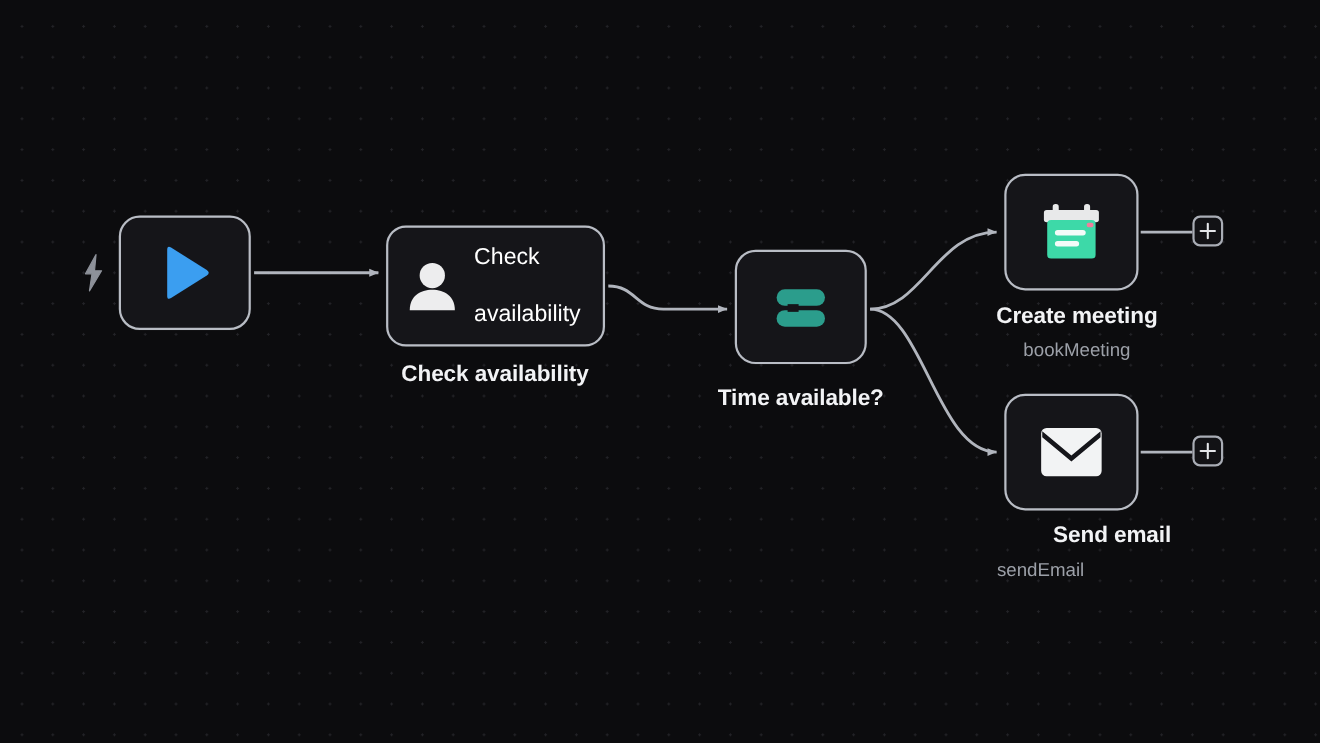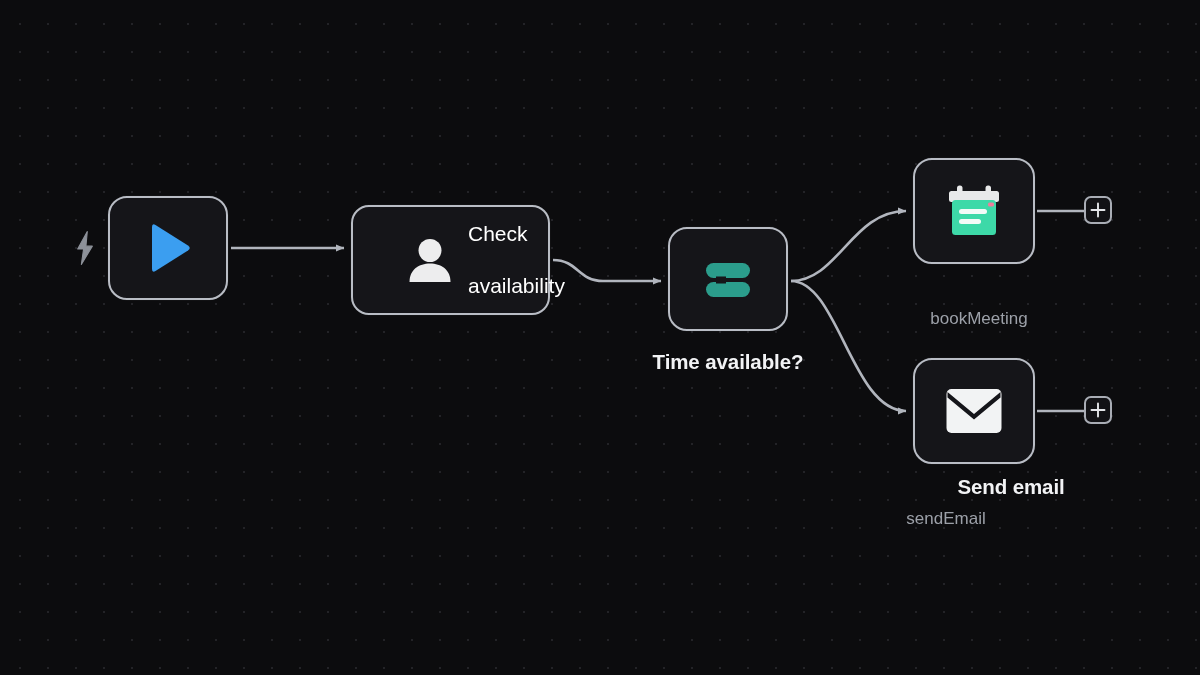--- a/index.html
+++ b/index.html
@@ -27,21 +27,21 @@
     position:absolute;
     border:2.5px solid #b9bdc5;
     border-radius:17px;
     background:#151519;
     display:flex;
     align-items:center;
     justify-content:center;
     box-shadow:0 0 0 0.5px rgba(255,255,255,0.05);
   }
   .node.trigger  { left:108px; top:196px; width:120px; height:104px; border-radius:19px; }
-  .node.action   { left:351px; top:205px; width:199px; height:110px; border-radius:18px;padding-left:37px; }
+  .node.action   { left:351px; top:205px; width:199px; height:110px; border-radius:18px; }
   .node.decision { left:668px; top:227px; width:120px; height:104px; border-radius:19px; }
   .node.meeting  { left:913px; top:158px; width:122px; height:106px; border-radius:19px; }
   .node.email    { left:913px; top:358px; width:122px; height:106px; border-radius:19px; }
 
   
   .node-label {
     position:absolute;
     text-align:center;
     color:#f2f3f5;
     font-size:20.5px;
@@ -170,20 +170,21 @@
       <svg class="avatar-icon" viewBox="0 0 48 48" xmlns="http://www.w3.org/2000/svg">
         <circle cx="24" cy="14.5" r="11.5" fill="#ededee"></circle>
         <path d="M3.5 46 C3.5 33.5 13 27.5 24 27.5 C35 27.5 44.5 33.5 44.5 46 Z" fill="#ededee"></path>
       </svg>
       <div class="action-text">
         <span class="l1">Check</span>
         <span class="l2">availability</span>
       </div>
     </div>
   </div>
+  <div class="node-label lbl-action">Check availability</div>
 
   <div class="node decision">
     <svg class="branch-icon" viewBox="0 0 60 60" xmlns="http://www.w3.org/2000/svg">
       <rect x="8" y="14" width="44" height="15" rx="7.5" fill="#2b9d8c"></rect>
       <rect x="8" y="33" width="44" height="15" rx="7.5" fill="#2b9d8c"></rect>
       <rect x="18" y="27.5" width="10" height="7" fill="#151519"></rect>
     </svg>
   </div>
   <div class="node-label lbl-decision">Time available?</div>
 
@@ -191,20 +192,21 @@
     <svg class="cal-icon" viewBox="0 0 56 54" xmlns="http://www.w3.org/2000/svg">
       <rect x="11" y="1.5" width="5.5" height="9" rx="2.5" fill="#e8e9ea"></rect>
       <rect x="39.5" y="1.5" width="5.5" height="9" rx="2.5" fill="#e8e9ea"></rect>
       <rect x="3" y="7" width="50" height="11" rx="2.5" fill="#e8e9ea"></rect>
       <rect x="6" y="16" width="44" height="35" rx="3.5" fill="#3dd9a8"></rect>
       <rect x="13" y="25" width="28" height="5" rx="2.5" fill="#f4fbf8"></rect>
       <rect x="13" y="35" width="22" height="5" rx="2.5" fill="#f4fbf8"></rect>
       <rect x="42" y="18.5" width="6" height="4" rx="1.5" fill="#f07d9b"></rect>
     </svg>
   </div>
+  <div class="node-label lbl-meeting">Create meeting</div>
   <div class="node-sub sub-meeting">bookMeeting</div>
 
   <div class="node email">
     <svg class="mail-icon" viewBox="0 0 58 48" xmlns="http://www.w3.org/2000/svg">
       <rect x="1.5" y="2" width="55" height="44" rx="5" fill="#f2f3f4"></rect>
       <path d="M2.5 5 L29 27 L55.5 5 L55.5 10.5 L29 32.5 L2.5 10.5 Z" fill="#15151a"></path>
     </svg>
   </div>
   <div class="node-label lbl-email">Send email</div>
   <div class="node-sub sub-email">sendEmail</div>

